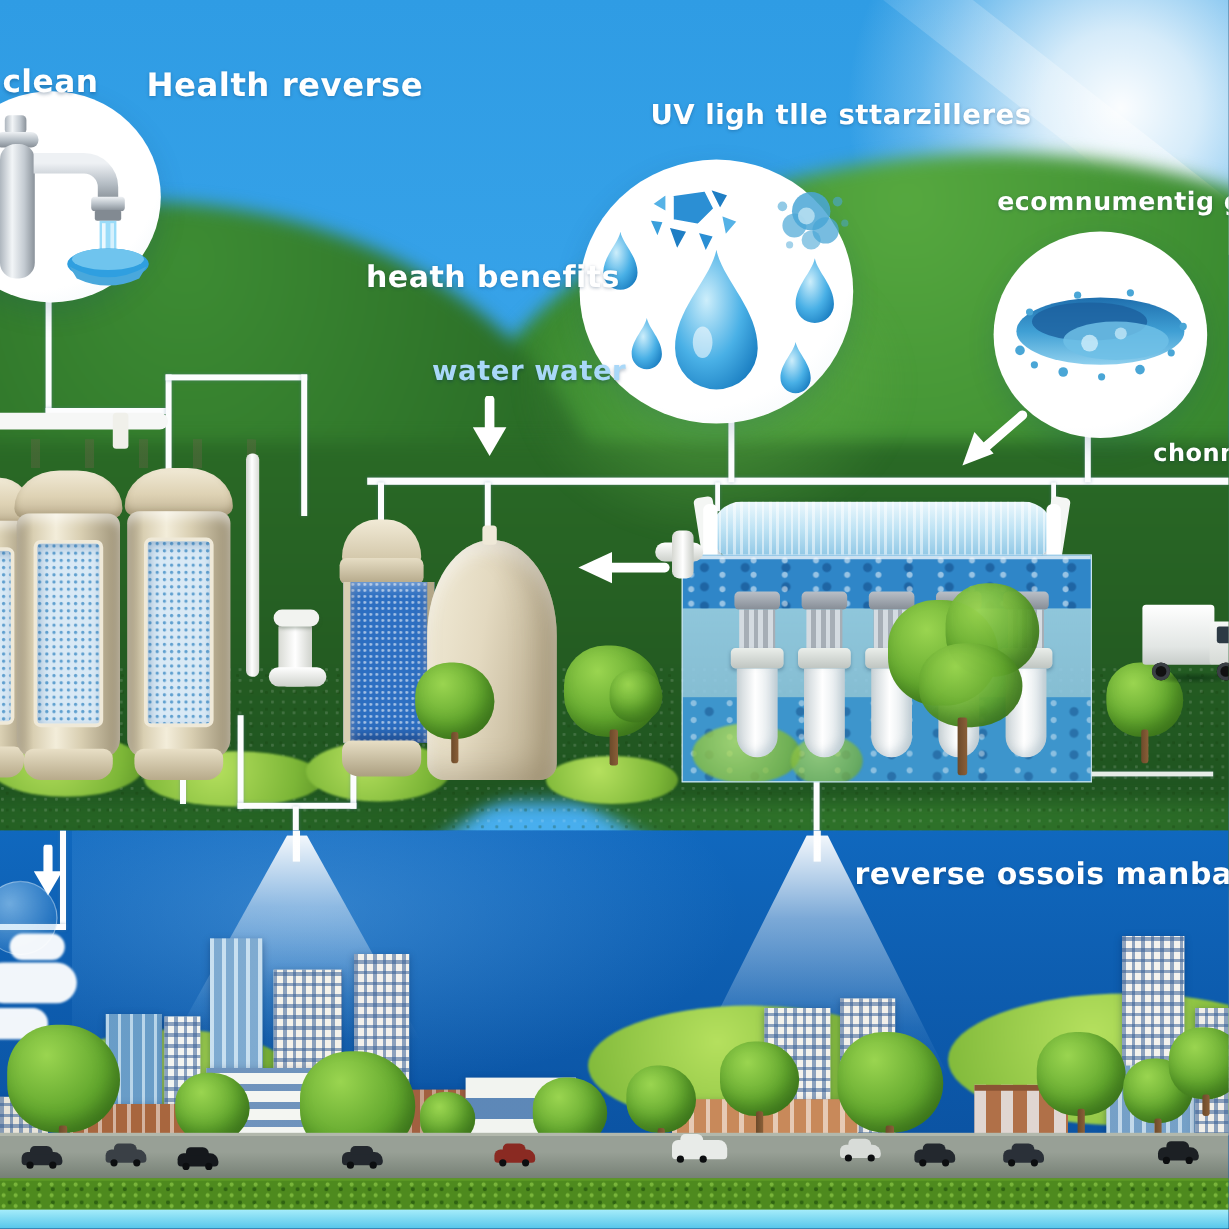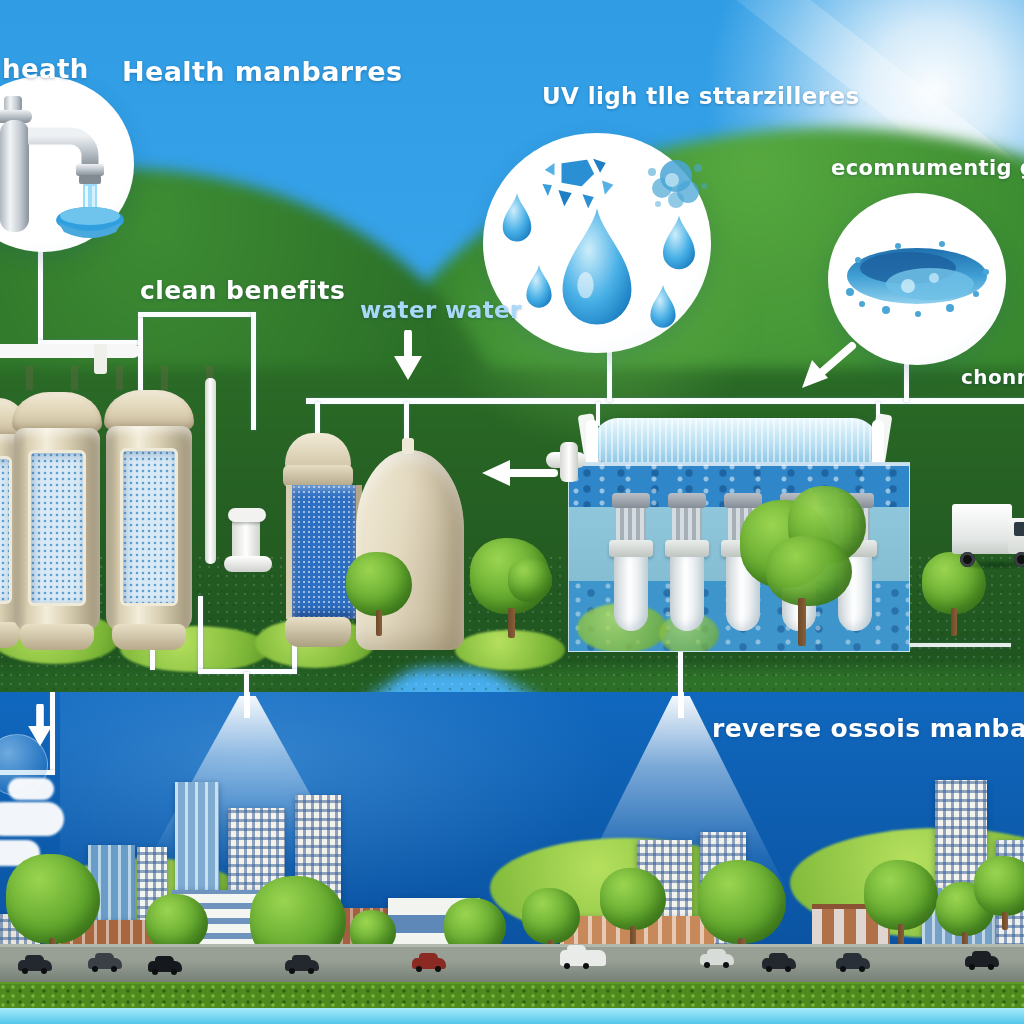--- a/index.html
+++ b/index.html
@@ -459,22 +459,22 @@
     <div class="car" style="left:836px;top:266px;background:#2a3038;"></div>
     <div class="car" style="left:965px;top:264px;background:#1c2024;"></div>
 
     <div class="abs" style="left:0;top:290px;width:1024px;height:26px;
       background-color:#4e8a1e;background-image:radial-gradient(circle at 3px 3px,#79b53a 1.4px,transparent 2px),radial-gradient(circle at 8px 7px,#2f6312 1.4px,transparent 2px);
       background-size:10px 9px,12px 11px;border-top:2px solid #5d9a26;"></div>
     <div class="abs" style="left:0;top:316px;width:1024px;height:16px;
       background:linear-gradient(180deg,#a5ecfa,#55c6ea);"></div>
   </div>
 
-  <div class="lbl" style="left:2px;top:54px;font-size:26px;">heath</div>
-  <div class="lbl" style="left:122px;top:56px;font-size:27px;">Health manbarres</div>
+  <div class="lbl" style="left:2px;top:54px;font-size:26px;">clean</div>
+  <div class="lbl" style="left:122px;top:56px;font-size:27px;">Health reverse</div>
   <div class="lbl" style="left:542px;top:83px;font-size:23px;">UV ligh tlle sttarzilleres</div>
   <div class="lbl" style="left:831px;top:156px;font-size:21px;">ecomnumentig gain</div>
-  <div class="lbl" style="left:140px;top:276px;font-size:25px;">clean benefits</div>
+  <div class="lbl" style="left:305px;top:216px;font-size:25px;">heath benefits</div>
   <div class="lbl" style="left:360px;top:297px;font-size:23px;color:#a9d8f8;">water water</div>
   <div class="lbl" style="left:961px;top:365px;font-size:20px;">chonm</div>
   <div class="lbl" style="left:712px;top:714px;font-size:25px;">reverse ossois manbarres</div>
 
 </div>
 
 </body></html>

